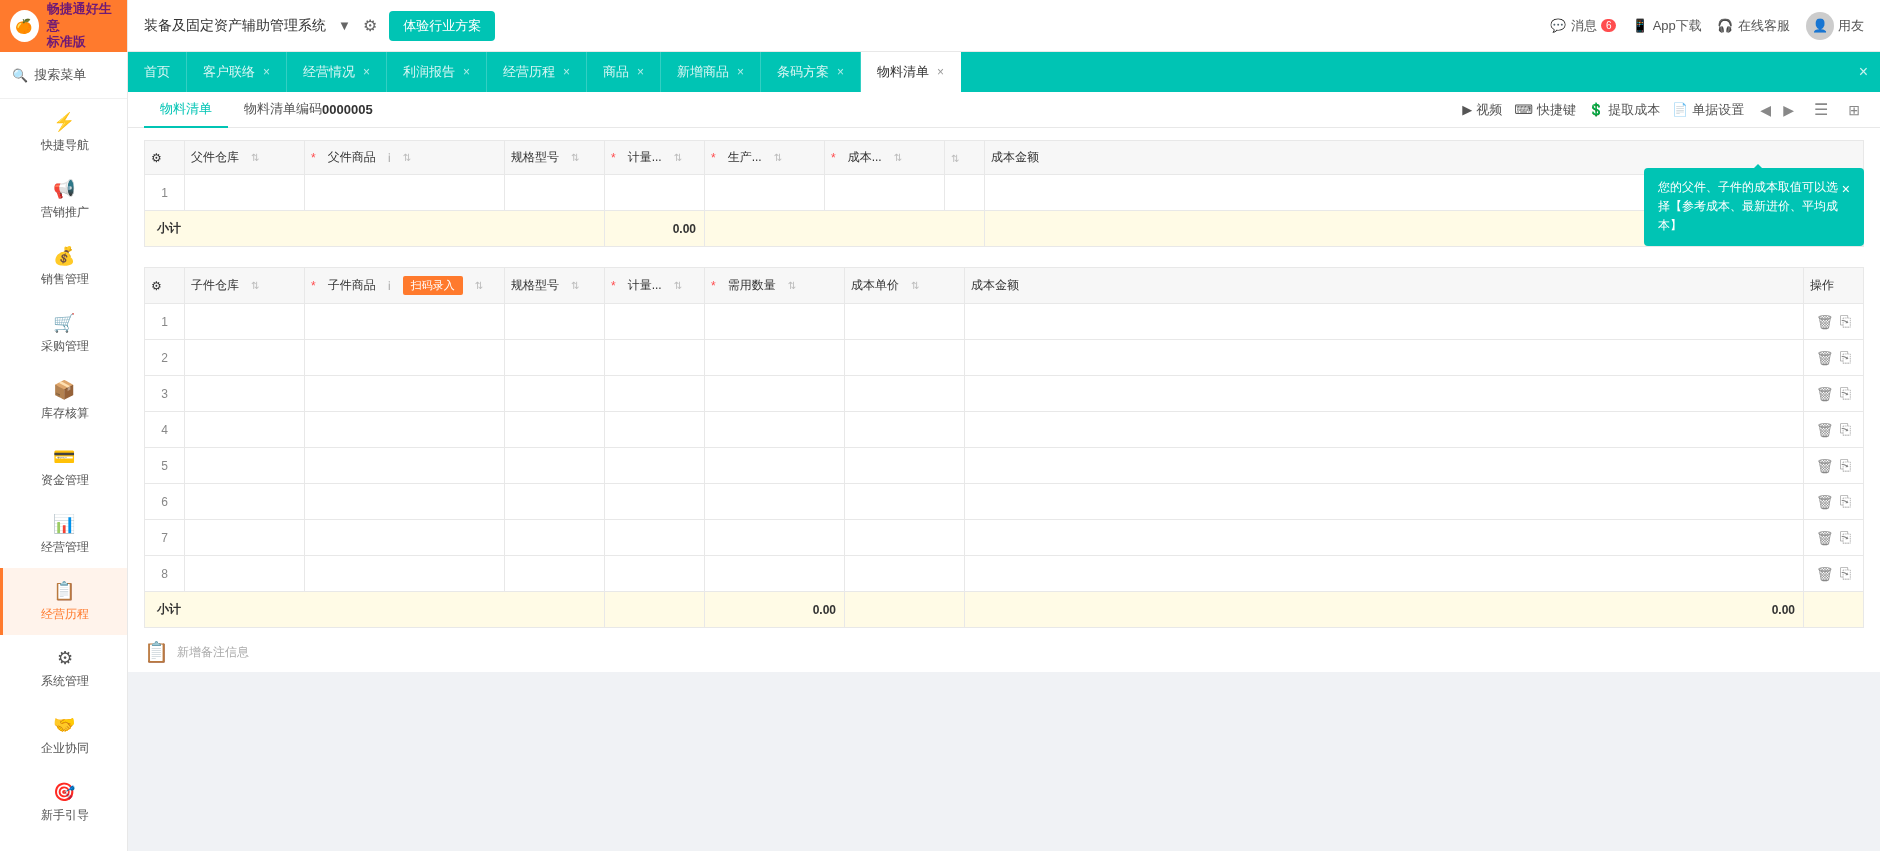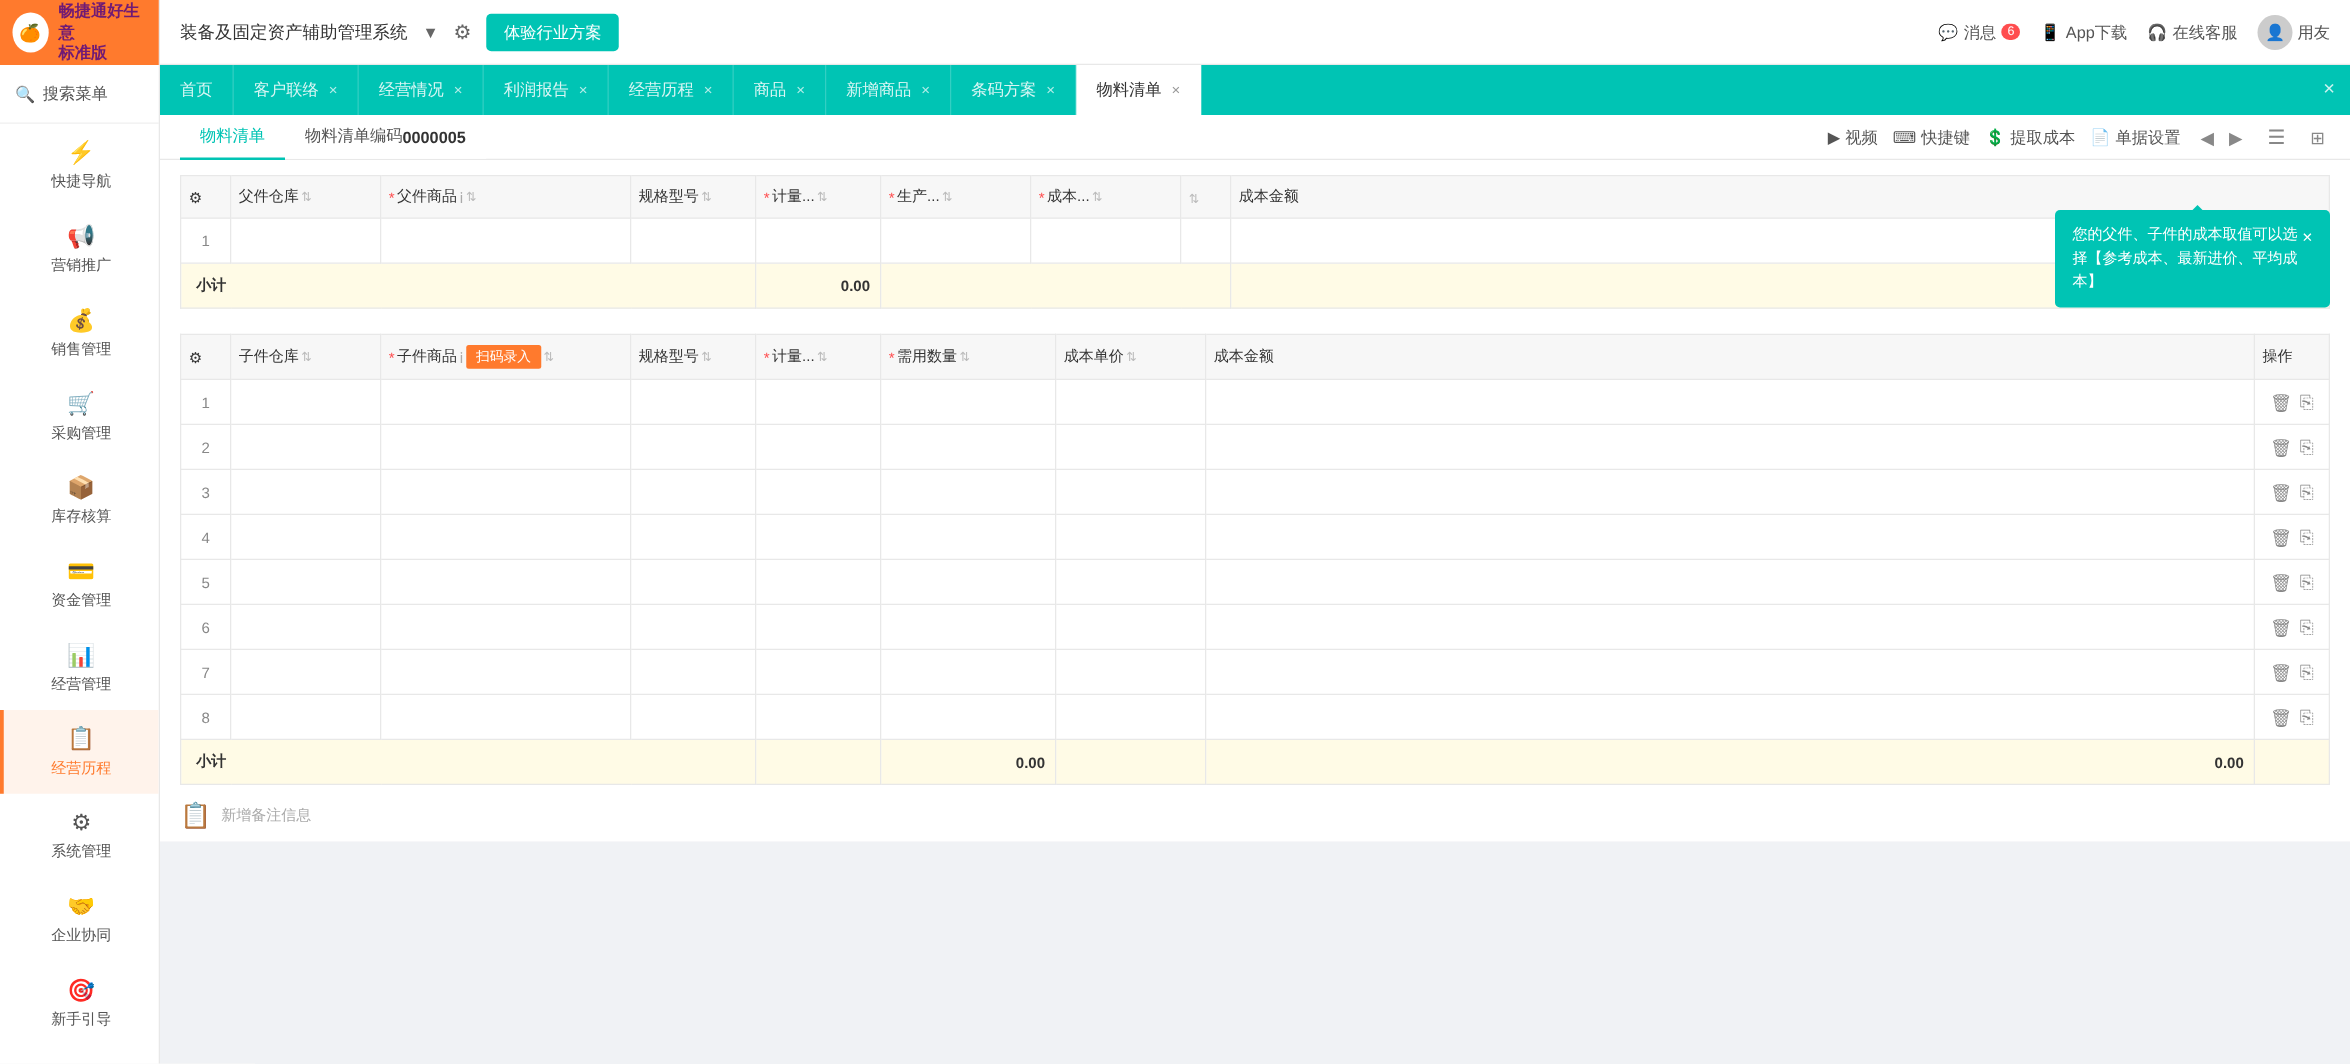--- a/index.html
+++ b/index.html
@@ -146,21 +146,21 @@
     .scan-btn {
       background: #ff7a2d; color: #fff; border: none;
       padding: 2px 8px; border-radius: 2px; font-size: 11px; cursor: pointer;
     }
 
     
     .action-icons { display: flex; gap: 6px; justify-content: center; align-items: center; }
     .icon-btn { cursor: pointer; color: #888; font-size: 14px; }
 
     
-    .th-inner { display: flex; align-items: center; gap: 2px; }
+    .th-inner { display: flex; align-items: center; gap: 12px; }
     .sort-icon { color: #bbb; font-size: 10px; }
 
     
     .bottom-section { padding: 12px 16px 0; background: #fff; margin-top: 4px; }
     .bottom-icon { font-size: 20px; color: #aaa; }
   </style>
 </head>
 <body>
 
 <div class="sidebar">

